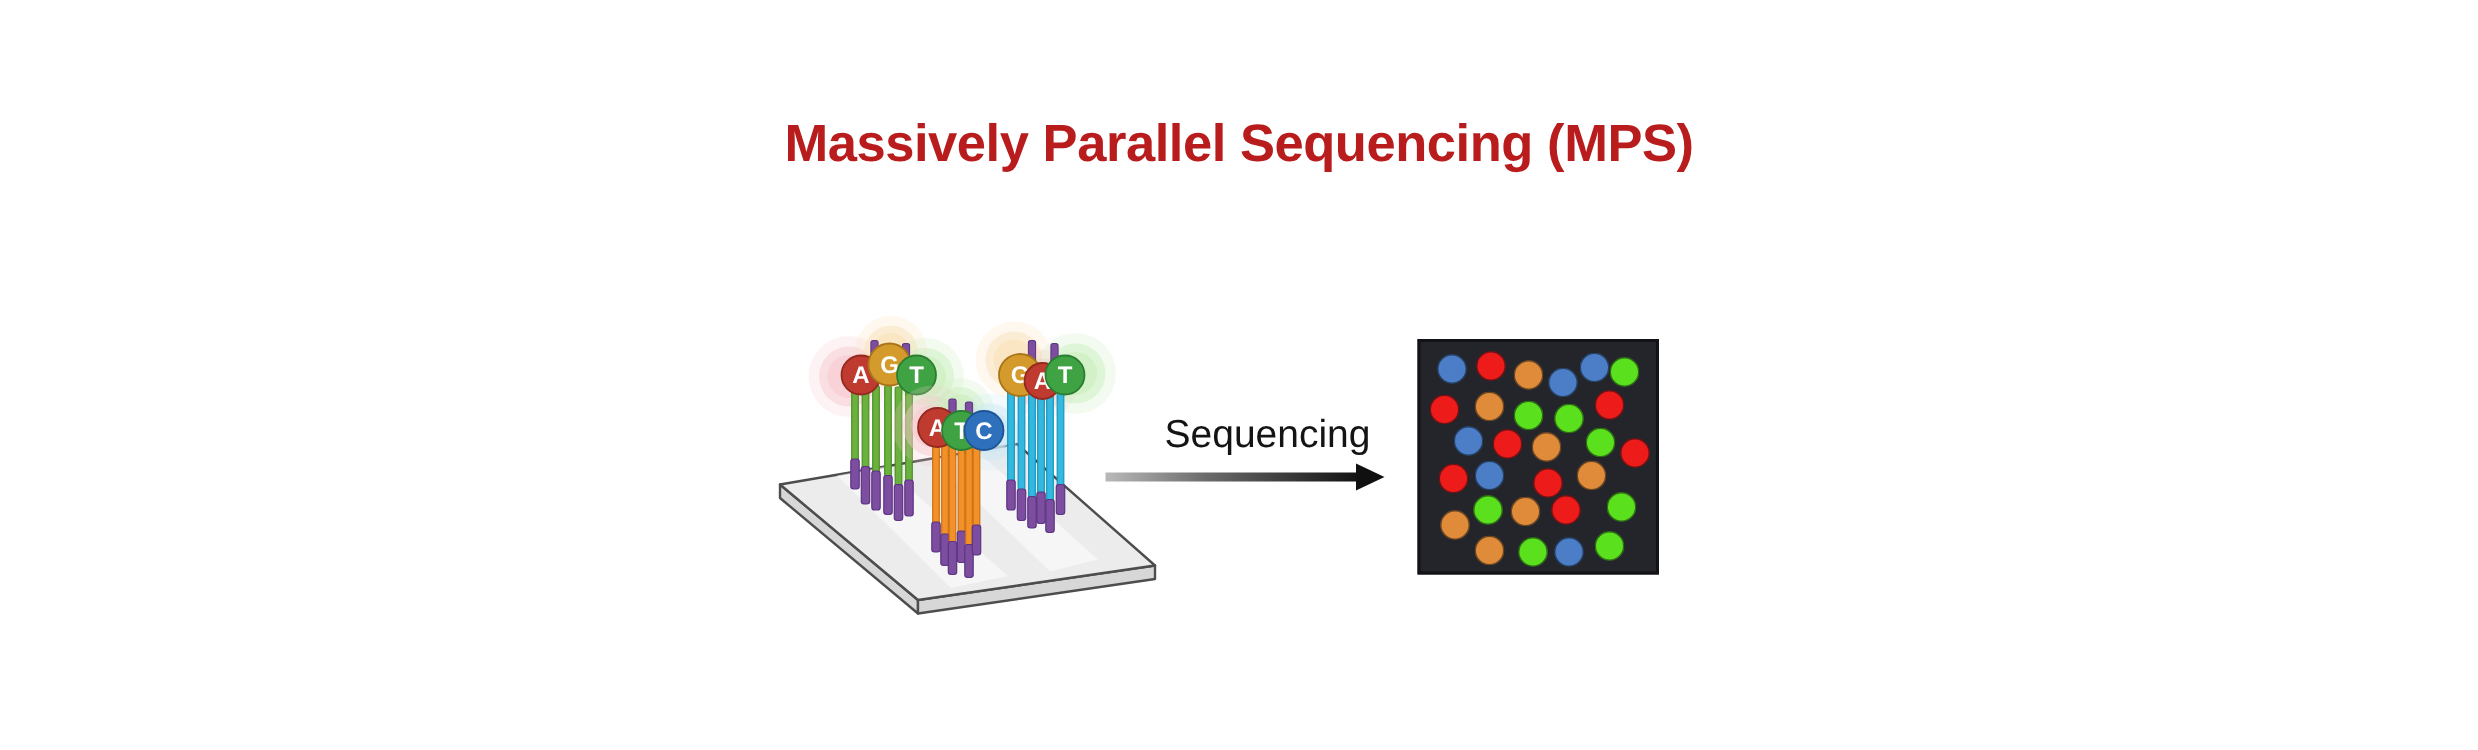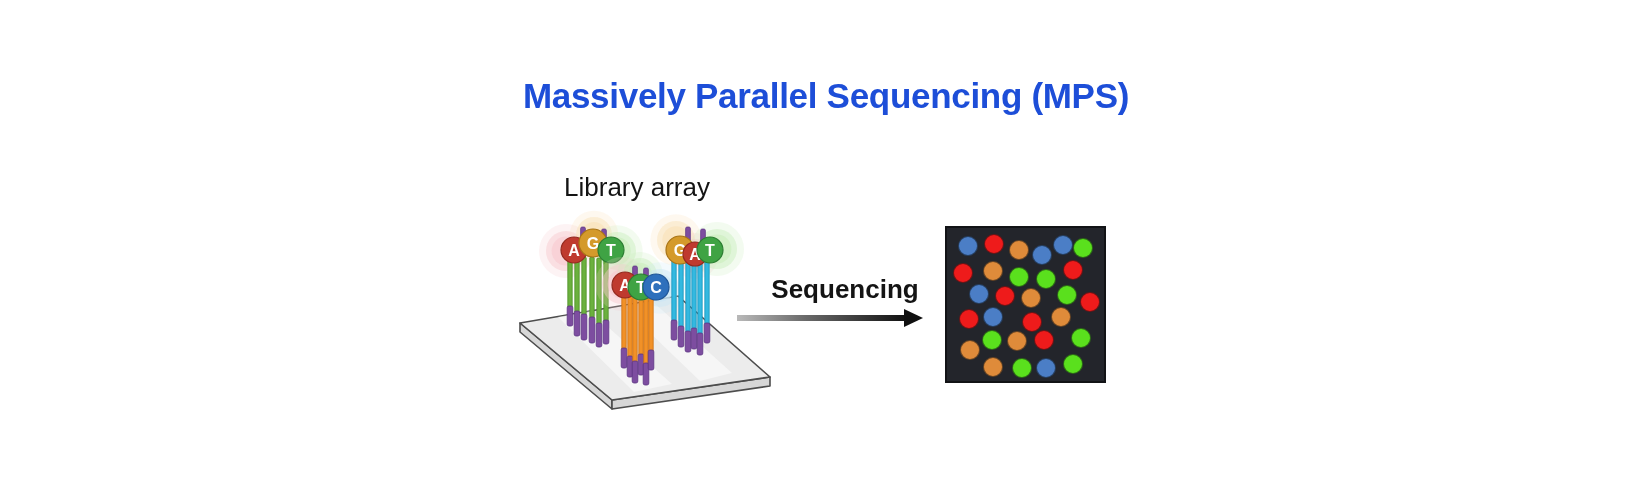--- a/index.html
+++ b/index.html
@@ -1,44 +1,43 @@
 <!DOCTYPE html>
 <html><head>
 <meta charset="utf-8">
 <style>
   html,body{margin:0;padding:0;background:#ffffff;}
   .page{position:relative;width:1652px;height:500px;background:#ffffff;overflow:hidden;
         font-family:"Liberation Sans",sans-serif;}
   .title{position:absolute;left:0;right:0;top:76px;margin:0;text-align:center;
-         font-size:35px;font-weight:700;color:#1d4ed8;letter-spacing:-0.3px;}
+         font-size:35px;font-weight:700;color:#b91c1c;letter-spacing:-0.3px;}
   .panel-label{position:absolute;font-size:26px;color:#141414;transform:translateX(-50%);
                white-space:nowrap;}
   #lib-label{left:637px;top:172px;}
   #dig-label{left:1020px;top:172px;}
-  #seq-label{left:845px;top:274px;font-weight:bold;}
+  #seq-label{left:845px;top:274px;}
   #library-svg{position:absolute;left:480px;top:205px;}
   .arrow-shaft{position:absolute;left:737px;top:315px;width:170px;height:5.5px;
                background:linear-gradient(to right,#b9b9b9,#6a6a6a 40%,#101010);}
   .arrow-head{position:absolute;left:904px;top:308.5px;width:0;height:0;
               border-left:19px solid #101010;border-top:9.5px solid transparent;
               border-bottom:9.5px solid transparent;}
   #digital-square{position:absolute;left:945px;top:226px;width:161px;height:157px;
                   box-sizing:border-box;border:2px solid #121316;}
   .dot{position:absolute;width:20px;height:20px;border-radius:50%;
        transform:translate(-50%,-50%);box-sizing:border-box;
        border:1.5px solid rgba(10,12,16,0.55);}
 </style>
 </head>
 <body>
 
 <div class="page">
 
   <h1 class="title">Massively Parallel Sequencing (MPS)</h1>
 
-  <div class="panel-label" id="lib-label">Library array</div>
 
 
   <div class="panel-label" id="seq-label">Sequencing</div>
 
   <svg id="library-svg" width="320" height="210" viewBox="480 205 320 210">
     <g>
       <polygon points="520,323 612,400 612,409 520,332" stroke="#4d4d4d" stroke-width="1.6" stroke-linejoin="round" fill="#d7d7d7"></polygon>
       <polygon points="612,400 770,377 770,386 612,409" stroke="#4d4d4d" stroke-width="1.6" stroke-linejoin="round" fill="#d7d7d7"></polygon>
       <polygon points="520,323 678,296 770,377 612,400" stroke="#4d4d4d" stroke-width="1.6" stroke-linejoin="round" fill="#ececec"></polygon>
       <polygon points="558,317 590,311 672,384 634,392" fill="#ffffff" opacity="0.5"></polygon>

